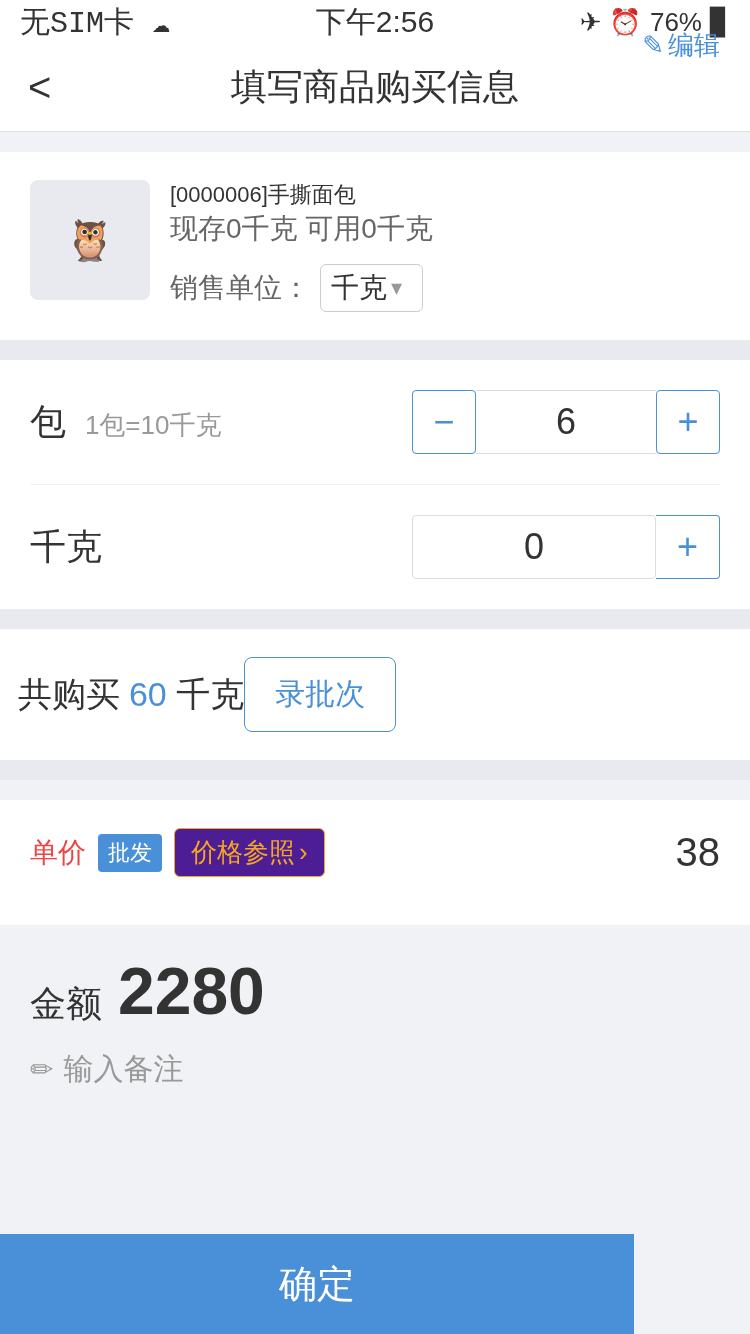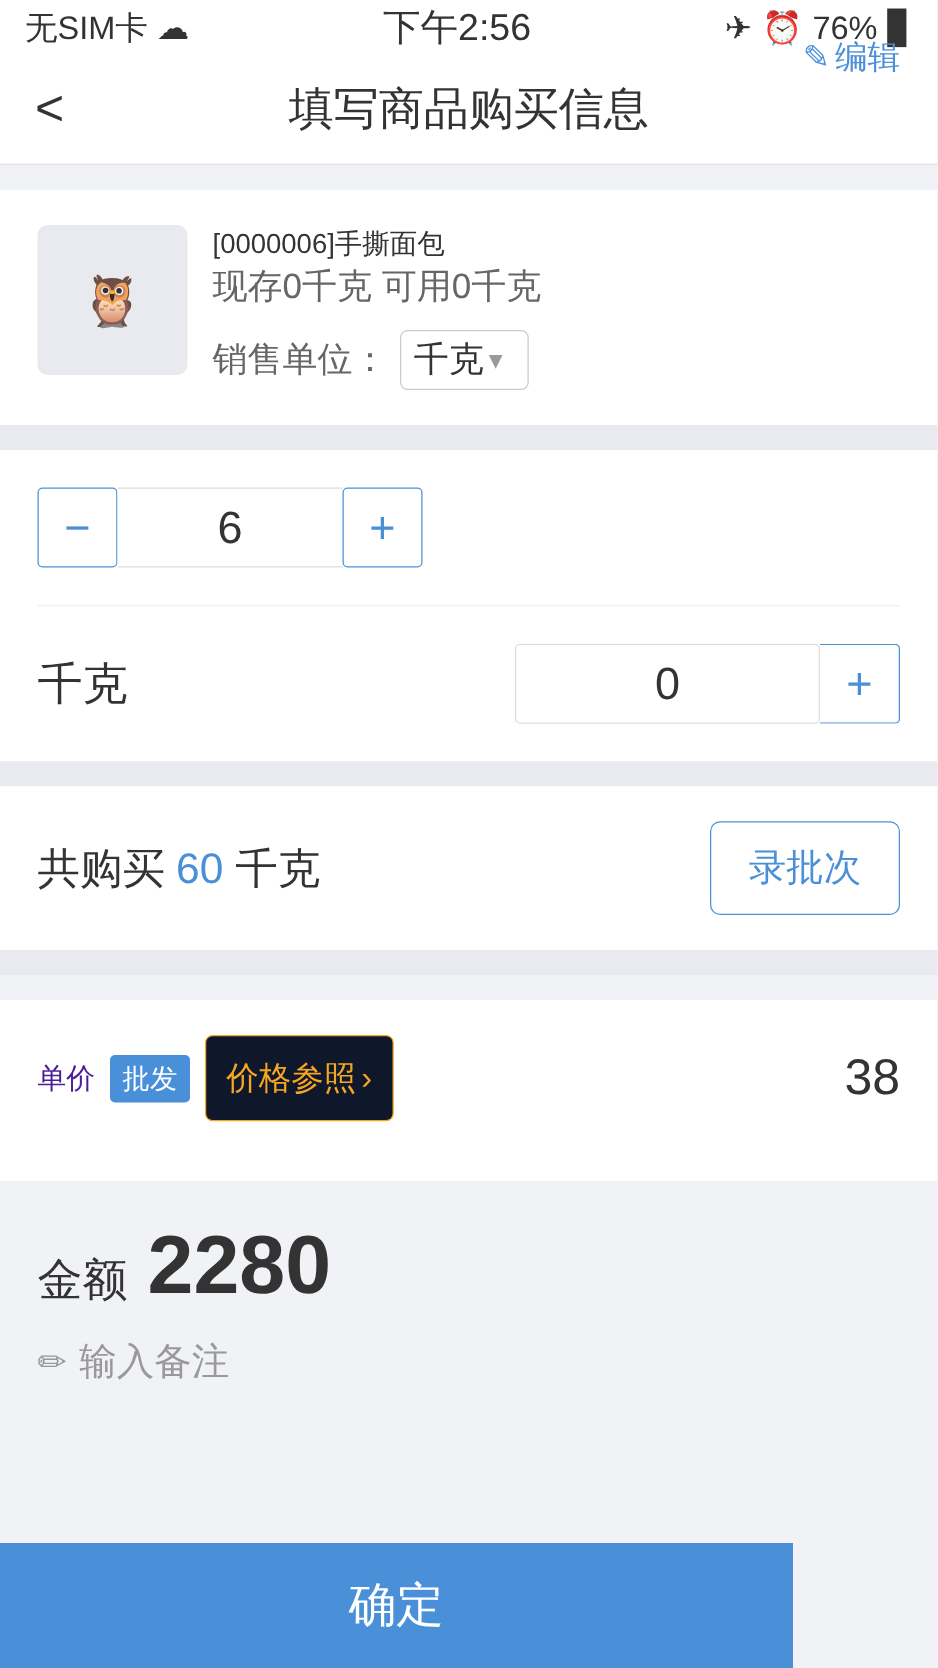--- a/index.html
+++ b/index.html
@@ -179,24 +179,23 @@
       text-align: center;
       font-size: 36px;
       color: #333;
       outline: none;
       border-radius: 4px;
     }
 
     
     .total-row {
       background: #fff;
-      padding: 28px 30px;
-      display: flex;
-      align-items: center;
-      justify-content: space-between;
+      padding: 28px 18px;
+      display: flex;
+      align-items: center;
     }
     .total-text {
       font-size: 34px;
       color: #333;
     }
     .total-highlight { color: #4a90d9; font-weight: 500; }
     .record-btn {
       border: 1px solid #4a90d9;
       color: #4a90d9;
       background: #fff;
@@ -216,34 +215,34 @@
       display: flex;
       align-items: center;
       justify-content: space-between;
       margin-bottom: 20px;
     }
     .price-label-group {
       display: flex;
       align-items: center;
       gap: 12px;
     }
-    .price-label { font-size: 23px; color: #4c1d95; }
+    .price-label { font-size: 28px; color: #ef4444; }
     .badge-pifa {
       background: #4a90d9;
       color: #fff;
       font-size: 22px;
       padding: 4px 10px;
       border-radius: 4px;
     }
     .price-ref-btn {
       border: 1px solid #f5a623;
       color: #f5a623;
-      background: #0f172a;
+      background: #4c1d95;
       border-radius: 6px;
-      padding: 16px 16px;
+      padding: 6px 16px;
       font-size: 26px;
       display: flex;
       align-items: center;
       gap: 4px;
       cursor: pointer;
     }
     .price-value {
       font-size: 40px;
       color: #333;
       font-weight: 500;
@@ -293,21 +292,21 @@
       font-size: 38px;
       color: #fff;
       font-weight: 500;
     }
   </style>
 </head>
 <body>
 
 <div class="status-bar">
   <div class="status-left">
-    <span style="font-size:26px;">无SIM卡 ☁</span>
+    <span style="font-size:30px;font-family:Liberation Mono, monospace;">无SIM卡 ☁</span>
   </div>
   <div class="status-center">下午2:56</div>
   <div class="status-right">
     <span>✈</span>
     <span>⏰</span>
     <span>76%</span>
     <span>▊</span>
   </div>
 </div>
 
@@ -335,20 +334,24 @@
     <span>✎</span>
     <span>编辑</span>
   </div>
 </div>
 
 <div class="section-divider"></div>
 
 <div class="input-section">
 
   <div class="input-row">
+    <div>
+      <span class="input-label">包</span>
+      <span class="input-sublabel">1包=10千克</span>
+    </div>
     <div class="quantity-control">
       <button class="qty-btn">−</button>
       <input class="qty-input" type="text" value="6" style="">
       <button class="qty-btn">+</button>
     </div>
   </div>
 
   <div class="input-row">
     <div>
       <span class="input-label">千克</span>

